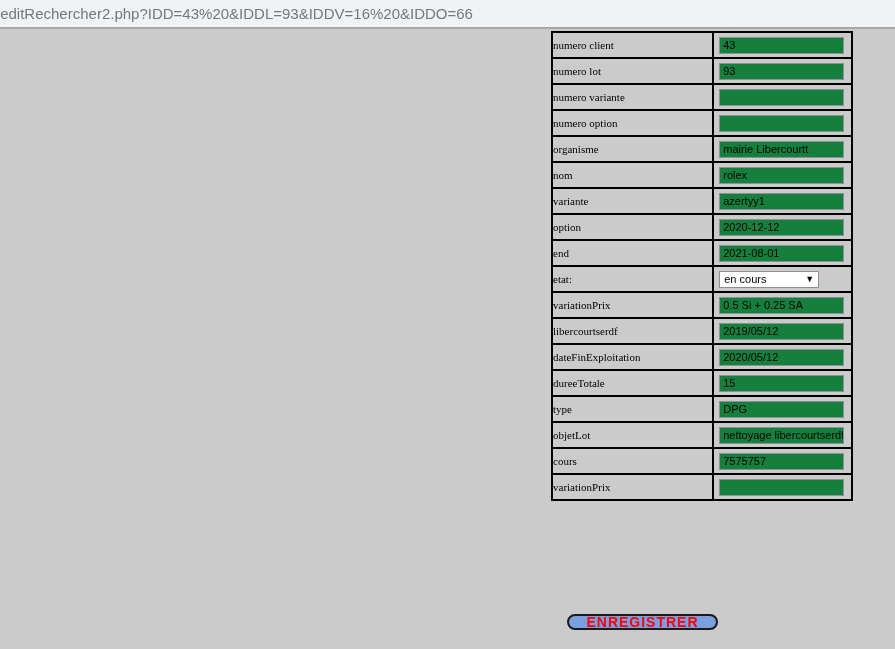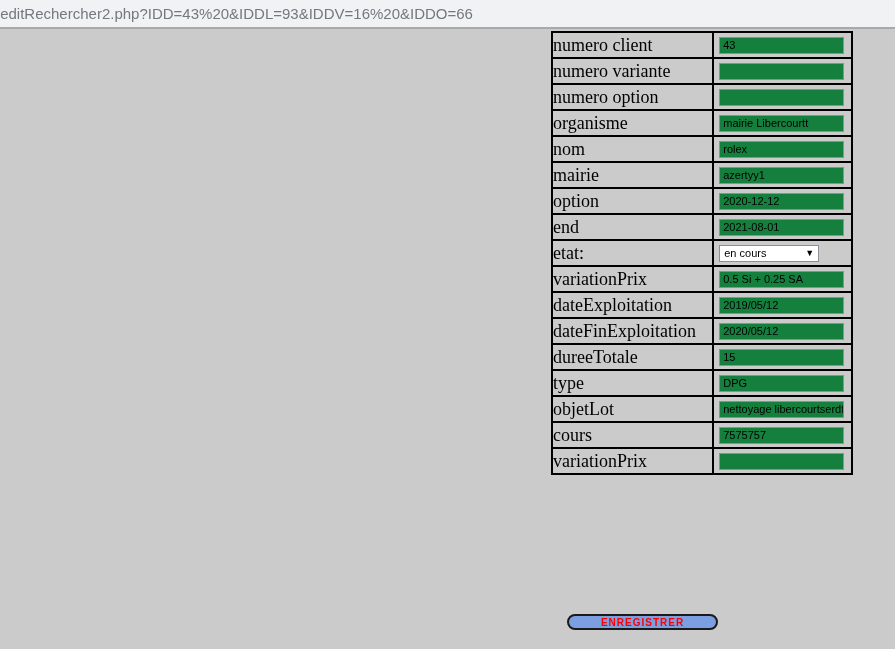--- a/index.html
+++ b/index.html
@@ -39,21 +39,21 @@
     background: #cbcbcb;
     height: 24px;
     padding: 0;
     vertical-align: middle;
     overflow: hidden;
   }
   td.lbl {
     width: 156px;
     padding-left: 6px;
     font-family: "Liberation Serif", serif;
-    font-size: 18px;
+    font-size: 11px;
     color: #000;
     white-space: nowrap;
   }
   td.fld { width: 134px; }
   .txt {
     display: block;
     margin-left: 5px;
     width: 125px; height: 17px;
     box-sizing: border-box;
     border: 1px solid #8b9097;
@@ -81,21 +81,21 @@
   .select .arrow { font-size: 9px; color: #000; }
   .submit {
     position: absolute;
     left: 567px; top: 614px;
     width: 151px; height: 16px;
     background: #7c9fe2;
     border: 2px solid #1a1a1a;
     border-radius: 8px;
     color: #f00;
     font-family: "Liberation Sans", sans-serif;
-    font-size: 10px;
+    font-size: 14px;
     font-weight: bold;
     letter-spacing: 1px;
     padding: 0;
     line-height: 11px;
     cursor: pointer;
   }
 </style>
 </head>
 <body>
 
@@ -105,20 +105,26 @@
 
 <table class="form">
   <tbody>
       <tr>
     <td class="lbl">numero client</td>
     <td class="fld">
           <input class="txt" type="text" value="43" style="">
         </td>
   </tr>
   <tr>
+    <td class="lbl">numero lot</td>
+    <td class="fld">
+          <input class="txt" type="text" value="93" style="">
+        </td>
+  </tr>
+  <tr>
     <td class="lbl">numero variante</td>
     <td class="fld">
           <input class="txt" type="text" value="" style="">
         </td>
   </tr>
   <tr>
     <td class="lbl">numero option</td>
     <td class="fld">
           <input class="txt" type="text" value="" style="">
         </td>
@@ -129,21 +135,21 @@
           <input class="txt" type="text" value="mairie Libercourtt" style="">
         </td>
   </tr>
   <tr>
     <td class="lbl">nom</td>
     <td class="fld">
           <input class="txt" type="text" value="rolex" style="">
         </td>
   </tr>
   <tr>
-    <td class="lbl">mairie</td>
+    <td class="lbl">variante</td>
     <td class="fld">
           <input class="txt" type="text" value="azertyy1" style="">
         </td>
   </tr>
   <tr>
     <td class="lbl">option</td>
     <td class="fld">
           <input class="txt" type="text" value="2020-12-12" style="">
         </td>
   </tr>
@@ -162,21 +168,21 @@
       </div>
     </td>
   </tr>
   <tr>
     <td class="lbl">variationPrix</td>
     <td class="fld">
           <input class="txt" type="text" value="0.5 Si + 0.25 SA" style="">
         </td>
   </tr>
   <tr>
-    <td class="lbl">dateExploitation</td>
+    <td class="lbl">libercourtserdf</td>
     <td class="fld">
           <input class="txt" type="text" value="2019/05/12" style="">
         </td>
   </tr>
   <tr>
     <td class="lbl">dateFinExploitation</td>
     <td class="fld">
           <input class="txt" type="text" value="2020/05/12" style="">
         </td>
   </tr>

